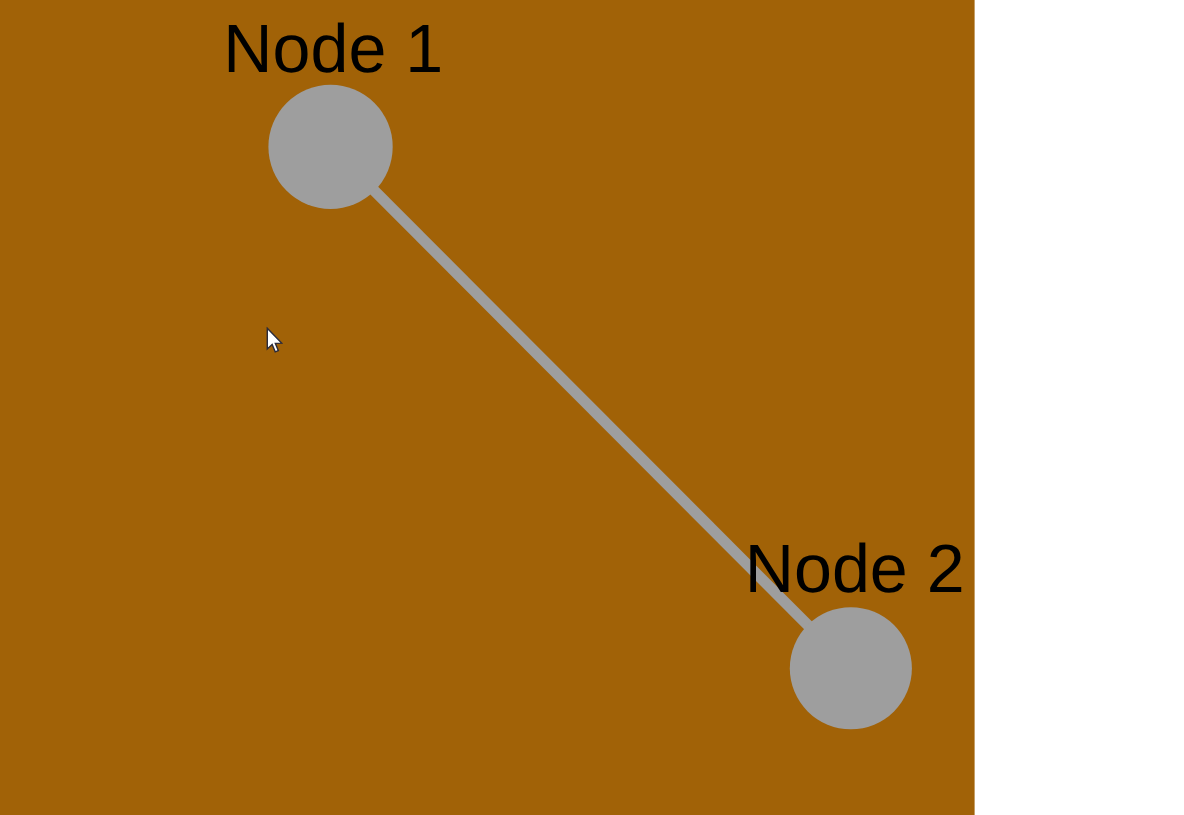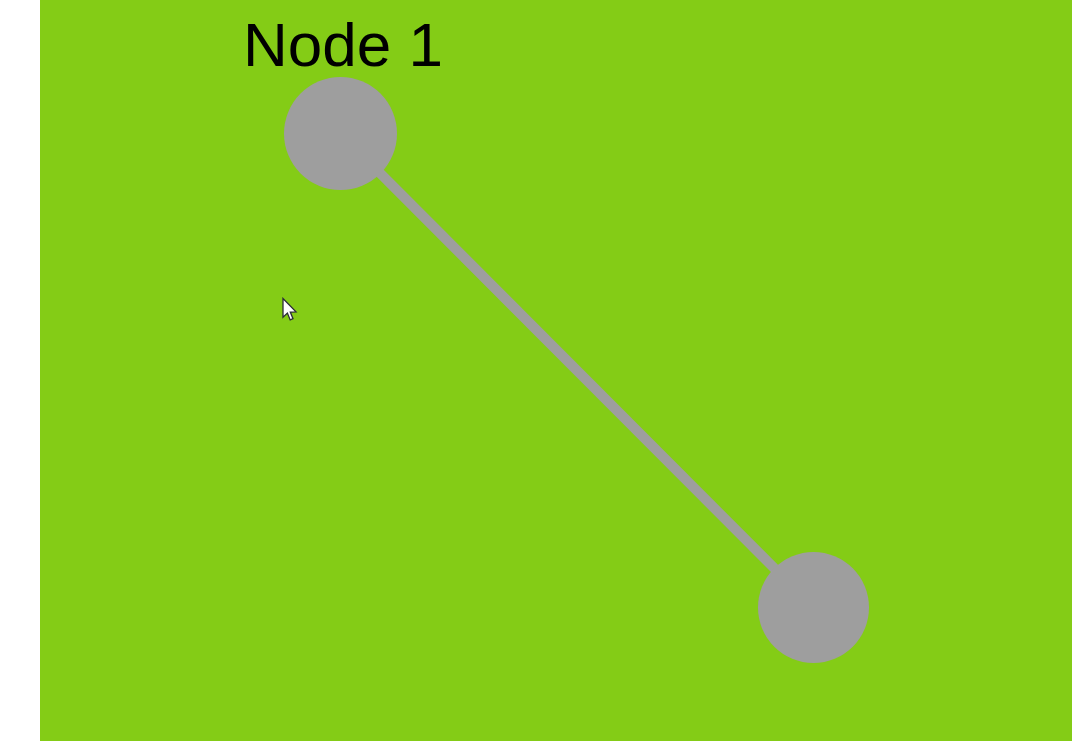--- a/index.html
+++ b/index.html
@@ -43,32 +43,33 @@
     left: 241px;
     top: 297px;
     width: 18px;
     height: 26px;
     pointer-events: none;
   }
 </style>
 </head>
 <body>
 
-<div id="graph-canvas" style="width: 1032px; height: 741px; background: #84cc16; margin-left: 40px;">
+<div id="graph-canvas" style="width: 886px; height: 741px; background: #a16207;">
 
   <svg id="graph-svg" viewBox="0 0 1076 741" xmlns="http://www.w3.org/2000/svg" style="width: 1076px; height: 741px;">
     <g>
       <line x1="300.5" y1="133.5" x2="773.5" y2="607.5" stroke="#9e9e9e" stroke-width="10" stroke-linecap="butt"></line>
     </g>
     <g>
       <circle cx="300.5" cy="133.5" r="56.5" fill="#9e9e9e"></circle>
       <circle cx="773.5" cy="607.5" r="55.5" fill="#9e9e9e"></circle>
     </g>
   </svg>
 
   <div class="node-label" id="label-node-1" style="left: 203px; top: 14px; color: rgb(0, 0, 0);">Node 1</div>
 
+  <div class="node-label" id="label-node-2" style="left: 677px; top: 487px; color: rgb(0, 0, 0);">Node 2</div>
 
   <svg id="mouse-cursor" viewBox="0 0 18 26" xmlns="http://www.w3.org/2000/svg" style="left: 241px; top: 297px;">
     <path d="M2,1.5 L2,20.2 L6.4,16.1 L9.2,22.9 L12.0,21.7 L9.3,15.1 L15.0,14.9 Z" fill="#ffffff" stroke="#2b2b3a" stroke-width="1.3" stroke-linejoin="miter"></path>
   </svg>
 
 </div>
 
 </body></html>

